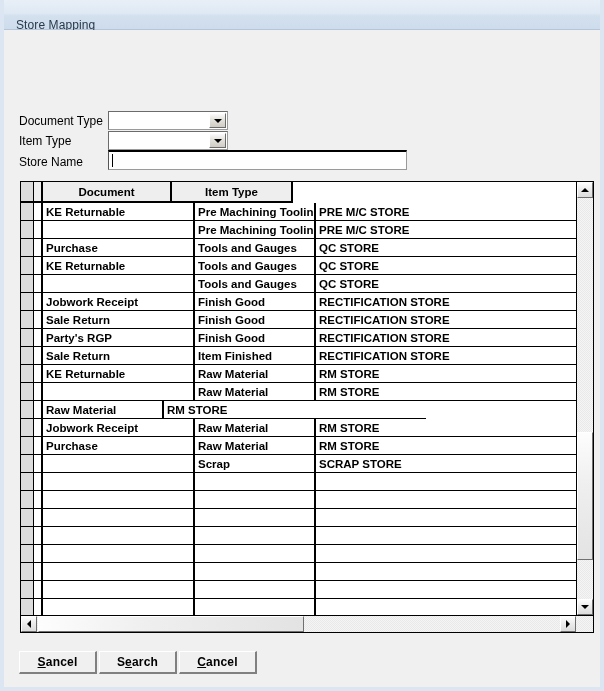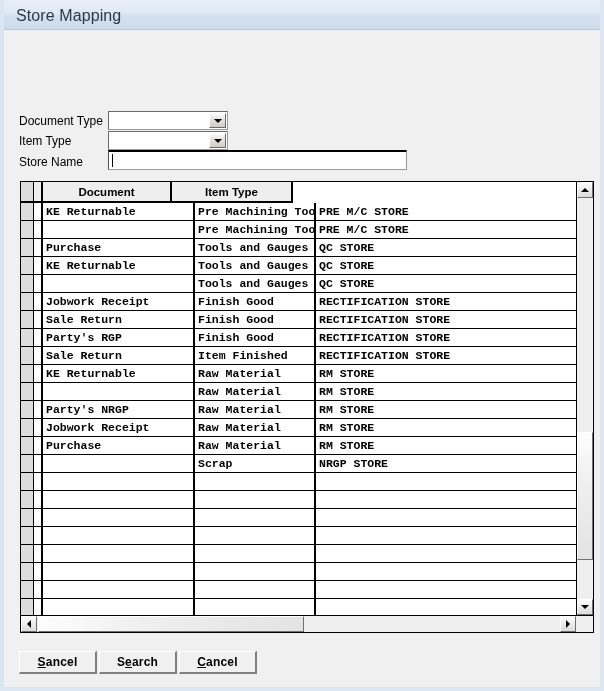--- a/index.html
+++ b/index.html
@@ -34,22 +34,22 @@
     top: 0;
     width: 604px;
     height: 30px;
     background: linear-gradient(to bottom, #e8eff7 0%, #dfe9f4 45%, #d3e0ee 55%, #cddcec 100%);
     border-bottom: 1px solid #b5c6da;
     box-sizing: border-box;
   }
   .titlebar-text {
     position: absolute;
     left: 16px;
-    top: 7px;
-    font-size: 16px;
+    top: 18px;
+    font-size: 12px;
     color: #2a3a4a;
     letter-spacing: 0.1px;
     white-space: nowrap;
   }
 
   
   .client {
     position: absolute;
     left: 0;
     top: 30px;
@@ -330,21 +330,21 @@
 
       <div class="grid-inner">
 
         <div class="grid-header" style="width:557px;">
           <div class="hcell gutter-a" style="width:13px;"></div>
           <div class="hcell gutter-b" style="width:9px;"></div>
           <div class="hcell" style="width:129px;">Document</div>
           <div class="hcell" style="width:121px;">Item Type</div>
         </div>
 
-        <div class="grid-rows" id="grid-rows" style="width:557px;font-family:Liberation Mono, monospace;">
+        <div class="grid-rows" id="grid-rows" style="width:557px;">
             <div class="grow">
               <div class="gcell gutter-a" style="width: 13px;"></div>
               <div class="gcell gutter-b" style="width: 9px;"></div>
               <div class="gcell" style="width: 152px;">KE Returnable</div>
               <div class="gcell" style="width: 121px;">Pre Machining Tooling</div>
               <div class="gcell last" style="width: 262px;">PRE M/C STORE</div>
             </div>
             <div class="grow">
               <div class="gcell gutter-a" style="width: 13px;"></div>
               <div class="gcell gutter-b" style="width: 9px;"></div>
@@ -411,21 +411,20 @@
             <div class="grow">
               <div class="gcell gutter-a" style="width: 13px;"></div>
               <div class="gcell gutter-b" style="width: 9px;"></div>
               <div class="gcell" style="width: 152px;"></div>
               <div class="gcell" style="width: 121px;">Raw Material</div>
               <div class="gcell last" style="width: 262px;">RM STORE</div>
             </div>
             <div class="grow">
               <div class="gcell gutter-a" style="width: 13px;"></div>
               <div class="gcell gutter-b" style="width: 9px;"></div>
-              <div class="gcell" style="width: 152px;">Party's NRGP</div>
               <div class="gcell" style="width: 121px;">Raw Material</div>
               <div class="gcell last" style="width: 262px;">RM STORE</div>
             </div>
             <div class="grow">
               <div class="gcell gutter-a" style="width: 13px;"></div>
               <div class="gcell gutter-b" style="width: 9px;"></div>
               <div class="gcell" style="width: 152px;">Jobwork Receipt</div>
               <div class="gcell" style="width: 121px;">Raw Material</div>
               <div class="gcell last" style="width: 262px;">RM STORE</div>
             </div>
@@ -434,21 +433,21 @@
               <div class="gcell gutter-b" style="width: 9px;"></div>
               <div class="gcell" style="width: 152px;">Purchase</div>
               <div class="gcell" style="width: 121px;">Raw Material</div>
               <div class="gcell last" style="width: 262px;">RM STORE</div>
             </div>
             <div class="grow">
               <div class="gcell gutter-a" style="width: 13px;"></div>
               <div class="gcell gutter-b" style="width: 9px;"></div>
               <div class="gcell" style="width: 152px;"></div>
               <div class="gcell" style="width: 121px;">Scrap</div>
-              <div class="gcell last" style="width: 262px;">NRGP STORE</div>
+              <div class="gcell last" style="width: 262px;">SCRAP STORE</div>
             </div>
             <div class="grow">
               <div class="gcell gutter-a" style="width: 13px;"></div>
               <div class="gcell gutter-b" style="width: 9px;"></div>
               <div class="gcell" style="width: 152px;"></div>
               <div class="gcell" style="width: 121px;"></div>
               <div class="gcell last" style="width: 262px;"></div>
             </div>
             <div class="grow">
               <div class="gcell gutter-a" style="width: 13px;"></div>

